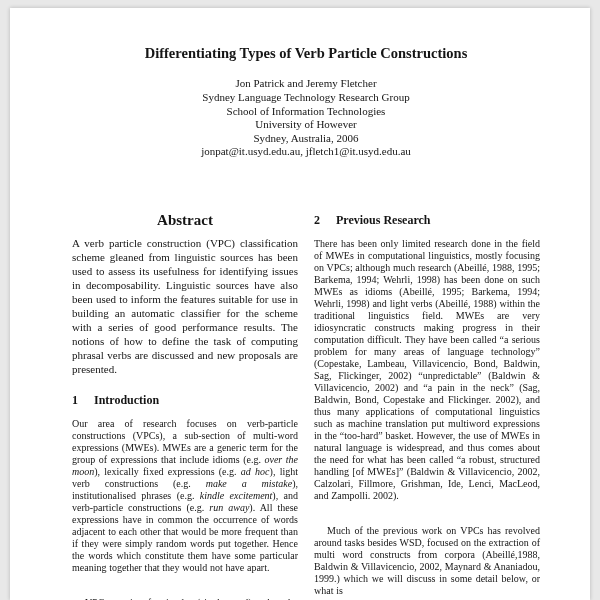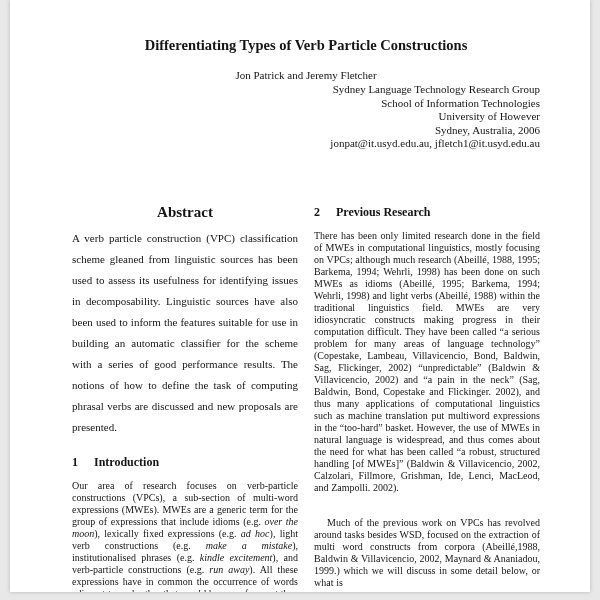--- a/index.html
+++ b/index.html
@@ -4,55 +4,55 @@
 <style>
   html, body { margin: 0; padding: 0; }
   body {
     width: 600px; height: 600px; overflow: hidden;
     background: #e8e8e8; position: relative;
     font-family: "Liberation Serif", "DejaVu Serif", serif;
     color: #151515;
     -webkit-font-smoothing: antialiased;
   }
   .page {
-    position: absolute; left: 10px; top: 0;
+    position: absolute; left: 10px; top: 8px;
     width: 580px; height: 592px; box-sizing: border-box;
     background: #ffffff;
     padding: 36px 50px 0 62px;
     overflow: hidden;
     box-shadow: 0 0 4px rgba(0,0,0,0.22);
   }
   .title {
     font-size: 14.5px; font-weight: bold; text-align: center;
     line-height: 18px; margin: 0;
   }
   .authors {
     font-size: 11px; font-weight: normal; text-align: center;
     margin-top: 14px; line-height: 14px;
   }
   .affiliation {
-    font-size: 11px; text-align: right; line-height: 13.5px; margin-top: 1px;
+    font-size: 11px; text-align: center; line-height: 13.5px; margin-top: 1px;
   }
   .columns { display: flex; gap: 16px; margin-top: 54px; }
   .col { flex: 1; min-width: 0; }
   .heading-abstract {
     font-size: 15px; font-weight: bold; text-align: center;
     line-height: 14px; margin: 0 0 9px 0;
   }
   .section-heading {
     font-size: 12px; font-weight: bold; line-height: 14px;
     margin: 0 0 11px 0; display: flex;
   }
   .section-heading .sec-num { width: 22px; flex: none; }
   .col.left .section-heading { margin-top: 17px; }
   p.para {
     font-size: 10px; line-height: 12px; text-align: justify;
     margin: 0; word-spacing: 0.02em;
   }
-  .abstract-block p.para { font-size: 11px; line-height: 21px; }
+  .abstract-block p.para { font-size: 11px; line-height: 14px; }
   p.para.indent { text-indent: 13px; margin-top: 23px; }
   p.para i { font-style: italic; }
 </style>
 </head>
 <body>
 
 <div class="page">
 
   <h1 class="title">Differentiating Types of Verb Particle Constructions</h1>
 

